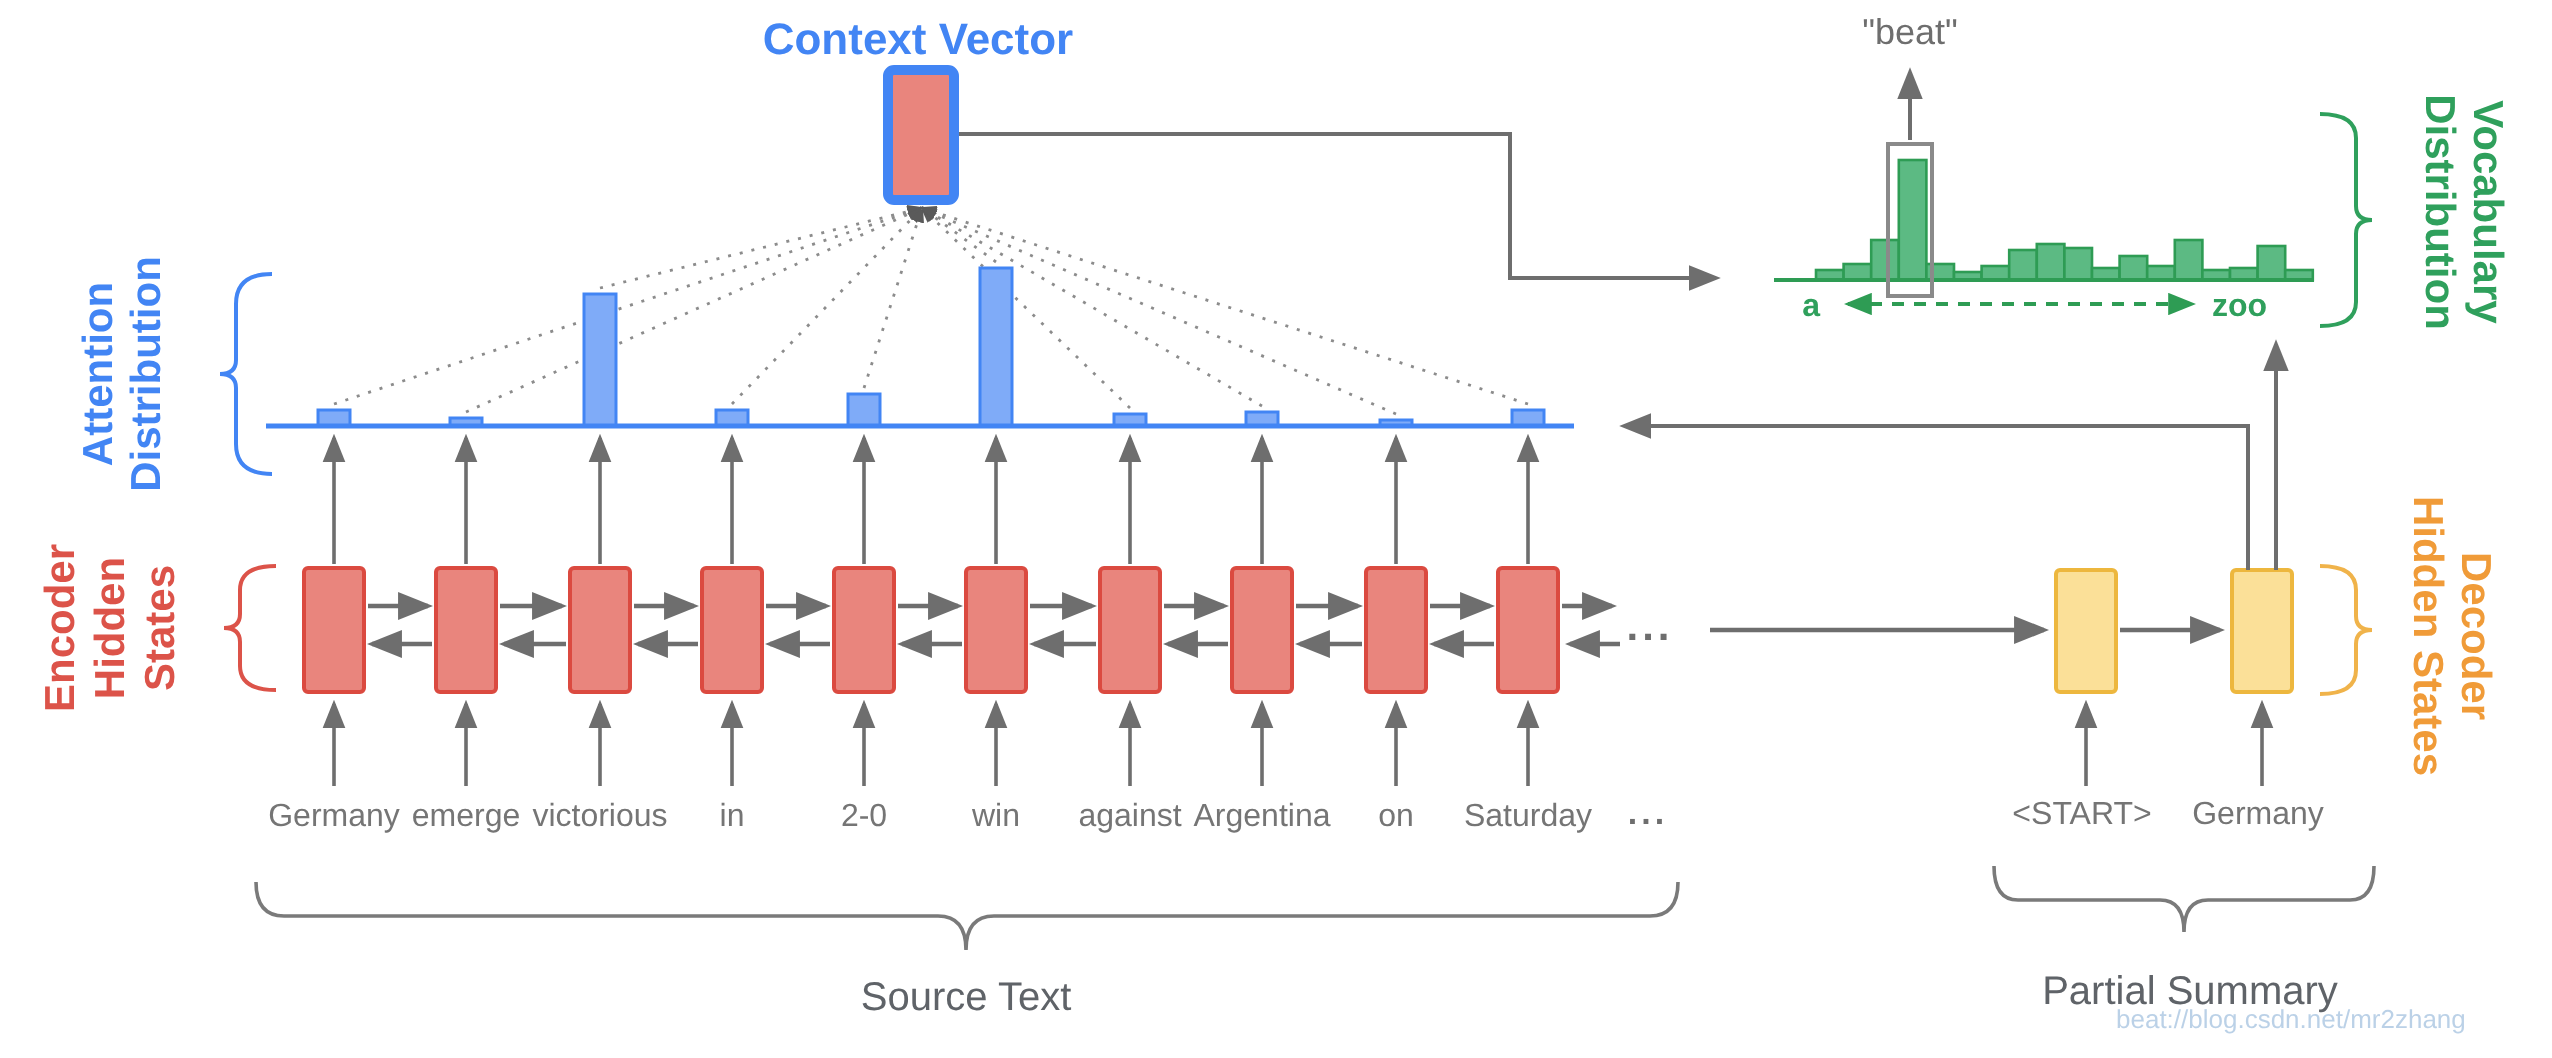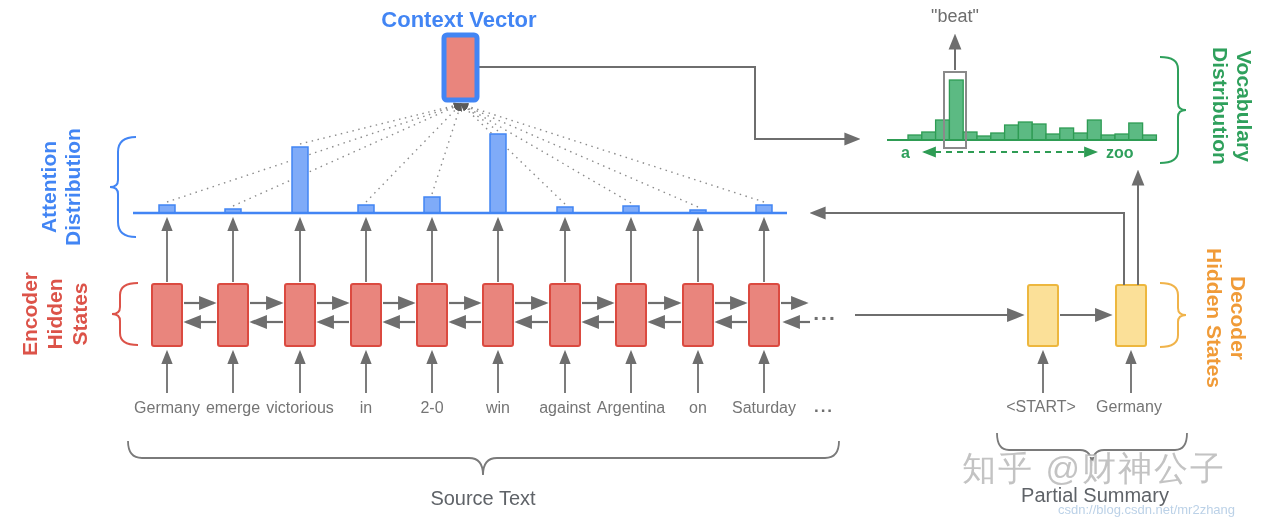--- a/index.html
+++ b/index.html
@@ -200,15 +200,14 @@
     <path d="M997,433 Q997,450 1009,450 L1080,450 Q1092,450 1092,466 Q1092,450 1104,450 L1175,450 Q1187,450 1187,433" stroke="#7a7a7a" stroke-width="1.8" fill="none"></path>
 
     <text x="483" y="505" text-anchor="middle" class="caption">Source Text</text>
     <text x="1095" y="502" text-anchor="middle" class="caption">Partial Summary</text>
 
     <text x="825" y="320" text-anchor="middle" class="dots">...</text>
     <text x="824" y="412" text-anchor="middle" class="dots" style="font-size:17px">...</text>
   </g>
 </svg>
 
-<div class="wm-cn">知乎 @财神公子</div>
-<div class="wm-url">csdn://blog.csdn.net/mr2zhang</div>
+<div class="wm-url">beat://blog.csdn.net/mr2zhang</div>
 </div>
 
 </body></html>

